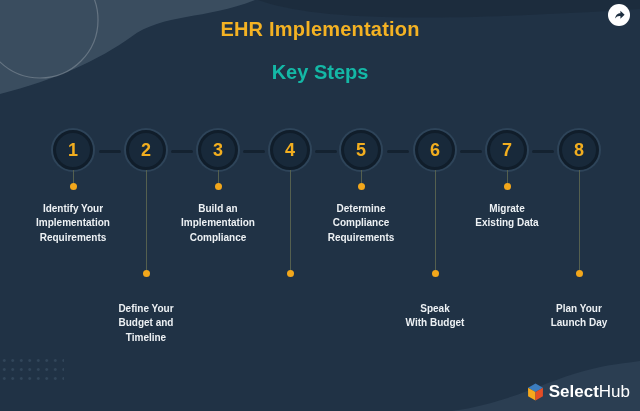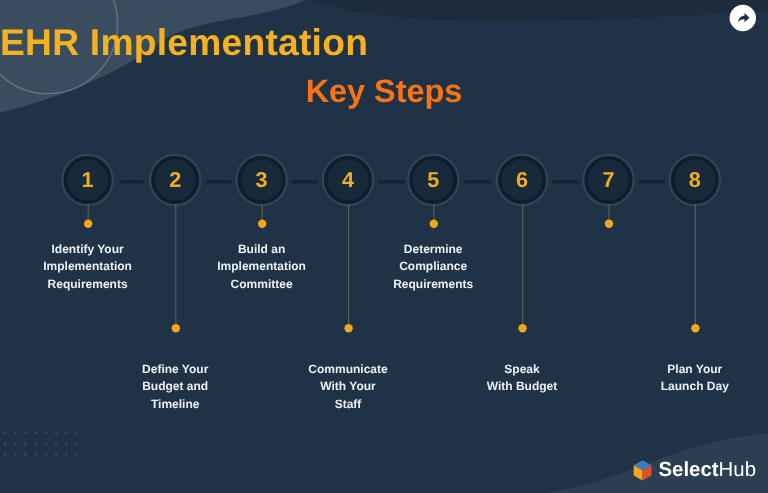--- a/index.html
+++ b/index.html
@@ -11,26 +11,26 @@
   
   .bg-svg{position:absolute;left:0;top:0;width:640px;height:411px;}
   .dot-grid{
     position:absolute;left:0;top:356px;width:64px;height:28px;
     background-image:radial-gradient(circle,#33485c 1.1px,transparent 1.6px);
     background-size:8.5px 9px;
     opacity:.9;
   }
   
   .title{
-    position:absolute;left:0;top:18px;width:640px;
-    font-size:31px;font-weight:800;color:#F4B223;letter-spacing:.2px;
+    position:absolute;left:0;top:18px;width:640px;text-align:center;
+    font-size:20px;font-weight:800;color:#F4B223;letter-spacing:.2px;
   }
   .subtitle{
     position:absolute;left:0;top:61px;width:640px;text-align:center;
-    font-size:27px;font-weight:700;color:#f97316;
+    font-size:20px;font-weight:700;color:#14b8a6;
   }
   .share-btn{
     position:absolute;left:608px;top:4px;width:22px;height:22px;border-radius:50%;
     background:#ffffff;display:flex;align-items:center;justify-content:center;
     cursor:pointer;
   }
   
   .connector{
     position:absolute;top:150px;height:3px;width:22px;
     background:#142230;border-radius:2px;
@@ -116,32 +116,29 @@
   </div>
 
   <div class="step top" style="left:143px">
     <div class="circle">
         <span class="num">3</span>
       </div>
     <div class="vline"></div>
     <div class="dot"></div>
     <div class="label">Build an
 Implementation
-Committee</div>
+Compliance</div>
   </div>
 
   <div class="step bottom" style="left:215px">
     <div class="circle">
         <span class="num">4</span>
       </div>
     <div class="vline"></div>
     <div class="dot"></div>
-    <div class="label">Communicate
-With Your
-Staff</div>
   </div>
 
   <div class="step top" style="left:286px">
     <div class="circle">
         <span class="num">5</span>
       </div>
     <div class="vline"></div>
     <div class="dot"></div>
     <div class="label">Determine
 Compliance
@@ -157,20 +154,22 @@
     <div class="label">Speak
 With Budget</div>
   </div>
 
   <div class="step top" style="left:432px">
     <div class="circle">
         <span class="num">7</span>
       </div>
     <div class="vline"></div>
     <div class="dot"></div>
+    <div class="label">Migrate
+Existing Data</div>
   </div>
 
   <div class="step bottom" style="left:504px">
     <div class="circle">
         <span class="num">8</span>
       </div>
     <div class="vline"></div>
     <div class="dot"></div>
     <div class="label">Plan Your
 Launch Day</div>

